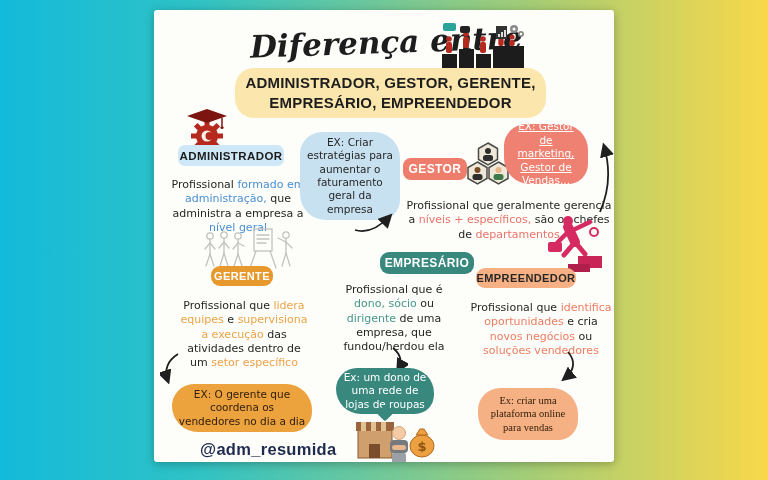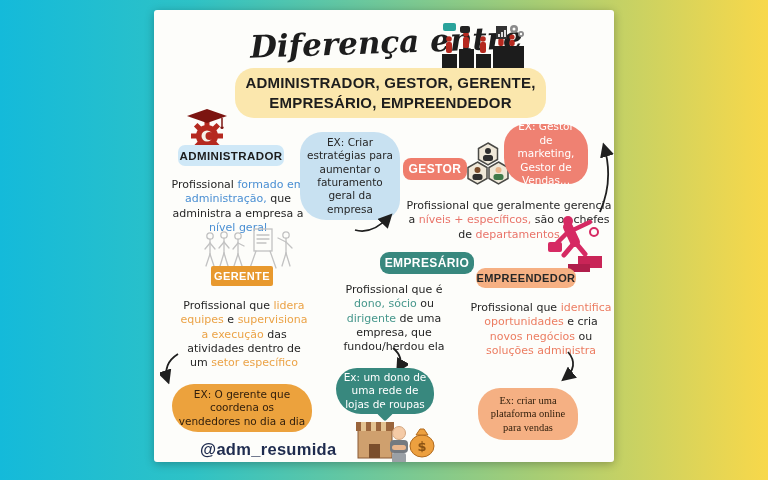--- a/index.html
+++ b/index.html
@@ -11,36 +11,36 @@
   .script-title{position:absolute;left:96px;top:14px;font-family:"DejaVu Serif",serif;
     font-style:italic;font-weight:bold;font-size:31px;color:#1d1d1d;transform:rotate(-2deg);white-space:nowrap;}
   .title-icon{position:absolute;left:286px;top:12px;}
   .subtitle{position:absolute;left:81px;top:58px;width:303px;background:#fbe7ad;border-radius:19px;
     padding:5px 4px;text-align:center;font-family:"Liberation Sans",sans-serif;font-weight:800;
     font-size:15px;line-height:1.32;color:#1d1d1d;letter-spacing:.2px;}
   .tag{position:absolute;display:flex;align-items:center;justify-content:center;
     font-family:"Liberation Sans",sans-serif;font-weight:800;letter-spacing:.4px;color:#fff;}
   .tag.admin{left:24px;top:135px;width:106px;height:21px;background:#cfe8f7;color:#1c1c1c;border-radius:7px;font-size:11.5px;}
   .tag.gestor{left:249px;top:148px;width:64px;height:22px;background:#ef7d6c;border-radius:8px;font-size:12px;}
-  .tag.gerente{left:57px;top:256px;width:62px;height:20px;background:#e8992e;border-radius:2px;font-size:11px;}
+  .tag.gerente{left:57px;top:256px;width:62px;height:20px;background:#e8992e;border-radius:9px;font-size:11px;}
   .tag.empresario{left:186px;top:242px;width:94px;height:22px;background:#38887e;border-radius:9px;font-size:12px;margin-left:40px;}
   .tag.empreendedor{left:322px;top:258px;width:100px;height:20px;background:#f6b083;color:#272727;border-radius:9px;font-size:11px;}
   .desc{position:absolute;margin:8px;text-align:center;font-size:11px;line-height:1.3;color:#262626;}
   .desc.admin{left:6px;top:160px;width:140px;}
   .desc.gestor{left:240px;top:181px;width:214px;}
   .desc.gerente{left:16px;top:281px;width:132px;}
   .desc.empresario{left:172px;top:265px;width:120px;}
   .desc.empreendedor{left:306px;top:283px;width:146px;}
   .acc-blue{color:#4a8fd3}.acc-coral{color:#e9746a}.acc-orange{color:#eba347}
   .acc-teal{color:#46978c}.acc-salmon{color:#ec7d62}
   .bubble{position:absolute;display:flex;align-items:center;justify-content:center;text-align:center;
     font-size:10.5px;line-height:1.28;color:#262626;padding:4px 6px;box-sizing:border-box;
     border-radius:22px 26px 20px 26px;}
   .bubble.admin{left:146px;top:122px;width:100px;height:88px;background:#c8e1f1;}
-  .bubble.gestor{left:350px;top:114px;width:84px;height:60px;background:#ef8172;color:#fff;}
+  .bubble.gestor{left:350px;top:114px;width:84px;height:60px;background:#ef8172;color:#fff;text-decoration:underline;}
   .bubble.gerente{left:18px;top:374px;width:140px;height:48px;background:#eca23d;color:#33200d;}
   .bubble.empresario{left:182px;top:358px;width:98px;height:46px;background:#38887e;color:#fff;}
   .bubble.empresario::after{content:"";position:absolute;left:50%;bottom:-5px;width:12px;height:12px;
     background:#38887e;transform:translateX(-50%) rotate(45deg);border-radius:2px;}
   .bubble.empreendedor{left:324px;top:378px;width:100px;height:52px;background:#f5b083;color:#33200d;font-family:Liberation Serif, serif;}
   .icon{position:absolute;line-height:0;}
   .icon.admin-gear{left:30px;top:98px;}
   .icon.hexagons{left:312px;top:132px;}
   .icon.sketch{left:46px;top:216px;}
   .icon.store{left:202px;top:408px;}
@@ -253,21 +253,21 @@
         <line x1="28" y1="15" x2="35" y2="30" stroke="#d62a63" stroke-width="10" stroke-linecap="round"></line>
         <line x1="31" y1="19" x2="50" y2="10" stroke="#d62a63" stroke-width="4.5" stroke-linecap="round"></line>
         <line x1="27" y1="21" x2="17" y2="31" stroke="#d62a63" stroke-width="4.5" stroke-linecap="round"></line>
         <rect x="8" y="30" width="14" height="10" rx="2" fill="#d62a63"></rect>
         <line x1="35" y1="30" x2="24" y2="43" stroke="#d62a63" stroke-width="5" stroke-linecap="round"></line>
         <line x1="35" y1="30" x2="45" y2="42" stroke="#d62a63" stroke-width="5" stroke-linecap="round"></line>
         <circle cx="54" cy="20" r="4" fill="none" stroke="#d62a63" stroke-width="2"></circle>
       </svg>
     </div>
     <div class="tag empreendedor">EMPREENDEDOR</div>
-    <p class="desc empreendedor"><span>Profissional que </span><span class="acc-salmon">identifica oportunidades</span><span> e cria </span><span class="acc-salmon">novos negócios</span><span> ou </span><span class="acc-salmon">soluções administra</span></p>
+    <p class="desc empreendedor"><span>Profissional que </span><span class="acc-salmon">identifica oportunidades</span><span> e cria </span><span class="acc-salmon">novos negócios</span><span> ou </span><span class="acc-salmon">soluções vendedores</span></p>
     <div class="icon arrow5">
       <svg width="24" height="34" viewBox="0 0 24 34">
         <defs>
             <marker id="ah5" markerWidth="8" markerHeight="8" refX="6" refY="4" orient="auto">
               <path d="M0,0 L8,4 L0,8 z" fill="#1f1f1f"></path>
             </marker>
           </defs>
         <path d="M14,2 Q26,16 10,29" fill="none" stroke="#1f1f1f" stroke-width="1.8" marker-end="url(#ah5)"></path>
       </svg>
     </div>

